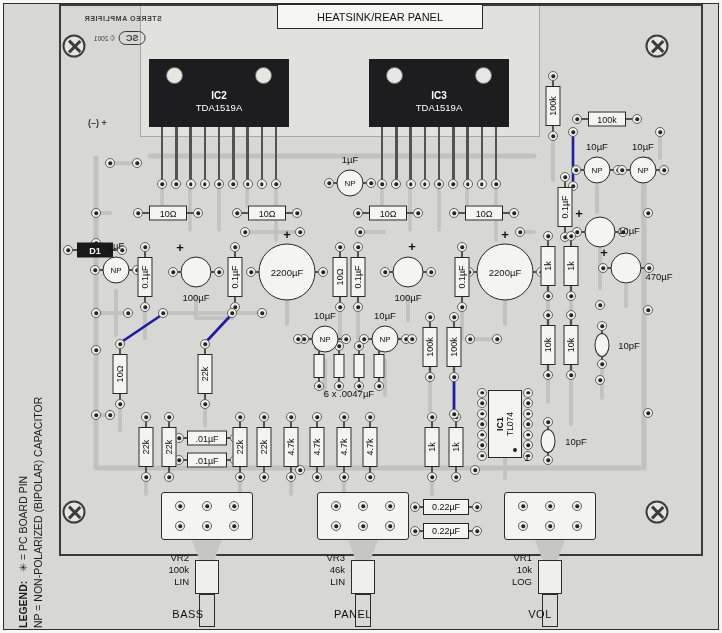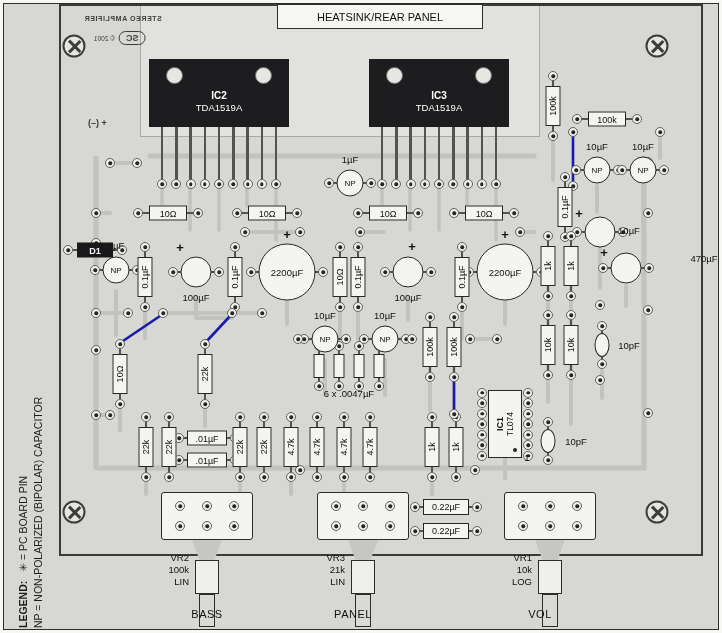--- a/index.html
+++ b/index.html
@@ -268,21 +268,21 @@
       <div class="lead" style="left: 577px; top: 230.75px; width: 46px; height: 2.5px;"></div>
       <div class="pad c" style="left: 577px; top: 232px;"></div>
       <div class="pad c" style="left: 623px; top: 232px;"></div>
       <div class="elcap c" style="left: 600px; top: 232px; width: 31px; height: 31px;"></div>
       <div class="clabel c" style="left: 629px; top: 230px;">10µF</div>
       <div class="clabel c plus" style="left: 579px; top: 213px;">+</div>
       <div class="lead" style="left: 603px; top: 266.75px; width: 46px; height: 2.5px;"></div>
       <div class="pad c" style="left: 603px; top: 268px;"></div>
       <div class="pad c" style="left: 649px; top: 268px;"></div>
       <div class="elcap c" style="left: 626px; top: 268px; width: 31px; height: 31px;"></div>
-      <div class="clabel c" style="left: 659px; top: 258px; margin-left: 45px;">470µF</div>
+      <div class="clabel c" style="left: 659px; top: 276px;">470µF</div>
       <div class="clabel c plus" style="left: 604px; top: 252px;">+</div>
       <div class="lead" style="left: 546.75px; top: 236px; width: 2.5px; height: 60px;"></div>
       <div class="pad c" style="left: 548px; top: 236px;"></div>
       <div class="pad c" style="left: 548px; top: 296px;"></div>
       <div class="rbody c vert" style="left: 548px; top: 266px; width: 15px; height: 40px;">
         <span>1k</span>
       </div>
       <div class="lead" style="left: 569.75px; top: 236px; width: 2.5px; height: 60px;"></div>
       <div class="pad c" style="left: 571px; top: 236px;"></div>
       <div class="pad c" style="left: 571px; top: 296px;"></div>
@@ -484,34 +484,34 @@
       <div class="pad c top" style="left: 234px; top: 506px;"></div>
       <div class="pad c top" style="left: 234px; top: 526px;"></div>
       <div class="bushing" style="left: 190px; top: 540px; width: 34px; height: 20px;"></div>
       <div class="shaft" style="left: 195px; top: 560px; width: 24px; height: 34px;"></div>
       <div class="stem" style="left: 199px; top: 594px; width: 16px; height: 33px;"></div>
       <div class="vrlabel" style="left: 143px; top: 552px; width: 46px; height: 38px;">
         <span>VR2</span>
         <span>100k</span>
         <span>LIN</span>
       </div>
-      <div class="fnlabel" style="left: 171px; top: 608px; width: 72px; height: 14px;">BASS</div>
+      <div class="fnlabel" style="left: 152px; top: 608px; width: 72px; height: 14px;">BASS</div>
       <div class="potbody c" style="left: 363px; top: 516px; width: 92px; height: 48px;"></div>
       <div class="pad c top" style="left: 336px; top: 506px;"></div>
       <div class="pad c top" style="left: 336px; top: 526px;"></div>
       <div class="pad c top" style="left: 363px; top: 506px;"></div>
       <div class="pad c top" style="left: 363px; top: 526px;"></div>
       <div class="pad c top" style="left: 390px; top: 506px;"></div>
       <div class="pad c top" style="left: 390px; top: 526px;"></div>
       <div class="bushing" style="left: 346px; top: 540px; width: 34px; height: 20px;"></div>
       <div class="shaft" style="left: 351px; top: 560px; width: 24px; height: 34px;"></div>
       <div class="stem" style="left: 355px; top: 594px; width: 16px; height: 33px;"></div>
       <div class="vrlabel" style="left: 299px; top: 552px; width: 46px; height: 38px;">
         <span>VR3</span>
-        <span>21k</span>
+        <span>46k</span>
         <span>LIN</span>
       </div>
       <div class="fnlabel" style="left: 317px; top: 608px; width: 72px; height: 14px;">PANEL</div>
       <div class="potbody c" style="left: 550px; top: 516px; width: 92px; height: 48px;"></div>
       <div class="pad c top" style="left: 523px; top: 506px;"></div>
       <div class="pad c top" style="left: 523px; top: 526px;"></div>
       <div class="pad c top" style="left: 550px; top: 506px;"></div>
       <div class="pad c top" style="left: 550px; top: 526px;"></div>
       <div class="pad c top" style="left: 577px; top: 506px;"></div>
       <div class="pad c top" style="left: 577px; top: 526px;"></div>

